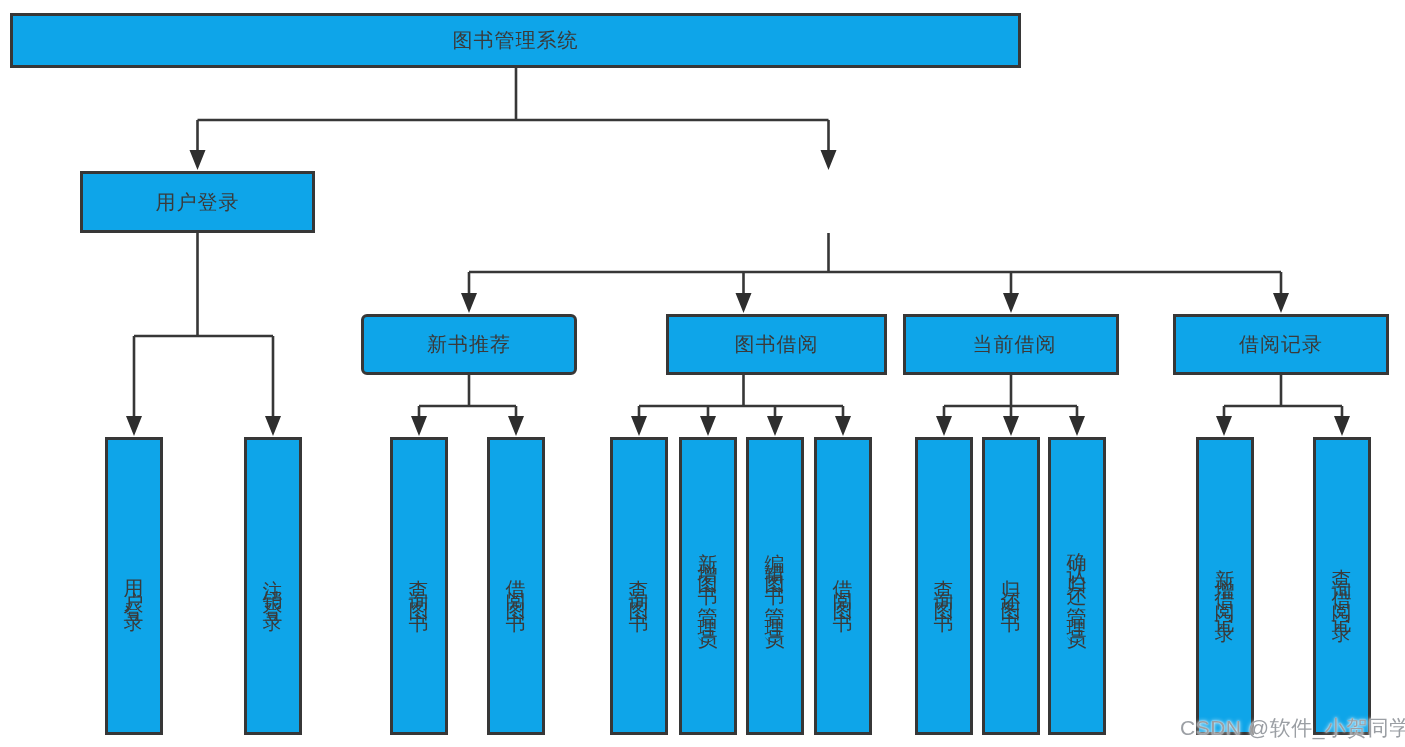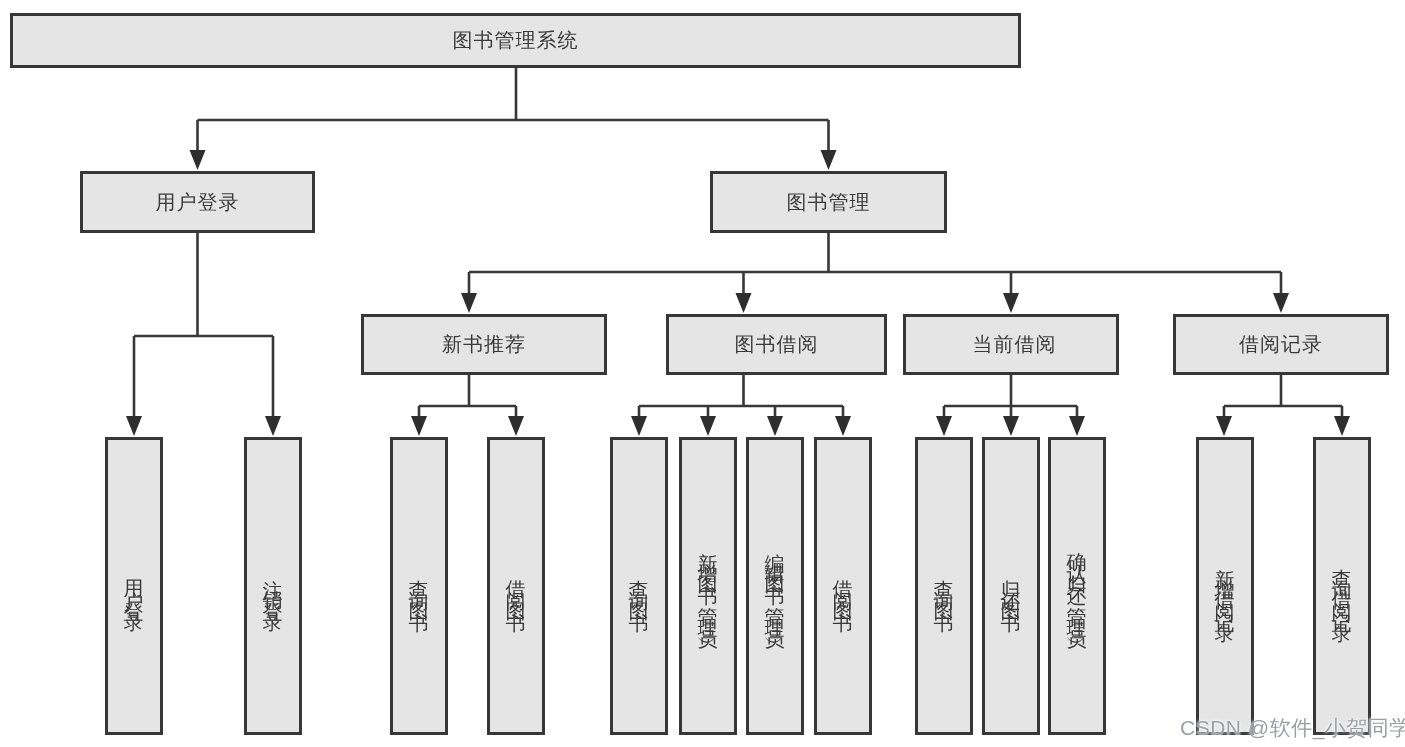--- a/index.html
+++ b/index.html
@@ -15,21 +15,21 @@
   .wires{
     position:absolute;
     left:0;top:0;
     width:1405px;height:747px;
     z-index:1;
   }
   .box{
     position:absolute;
     box-sizing:border-box;
     border:3px solid #373737;
-    background:#e5e5e5;
+    background:#0ea5e9;
     display:flex;
     align-items:center;
     justify-content:center;
     z-index:2;
   }
   .hlabel{
     font-size:20px;
     letter-spacing:1px;
     white-space:nowrap;
   }
@@ -79,25 +79,22 @@
          M1216,416 L1232,416 L1224,436 Z M1334,416 L1350,416 L1342,436 Z" fill="#2e2e2e" stroke="none"></path>
   </svg>
 
   <div class="box" style="left:10px;top:13px;width:1011px;height:55px;">
     <span class="hlabel">图书管理系统</span>
   </div>
 
   <div class="box" style="left:80px;top:171px;width:235px;height:62px;">
     <span class="hlabel">用户登录</span>
   </div>
-  <div class="box" style="left:710px;top:171px;width:237px;height:62px;">
-    <span class="hlabel">图书管理</span>
-  </div>
 
-  <div class="box" style="left:361px;top:314px;width:246px;height:61px;">
+  <div class="box" style="left:361px;top:314px;width:216px;height:61px;border-radius:6px;">
     <span class="hlabel">新书推荐</span>
   </div>
   <div class="box" style="left:633px;top:314px;width:221px;height:61px;margin-left:33px;">
     <span class="hlabel">图书借阅</span>
   </div>
   <div class="box" style="left:903px;top:314px;width:216px;height:61px;padding-left:7px;">
     <span class="hlabel">当前借阅</span>
   </div>
   <div class="box" style="left:1173px;top:314px;width:216px;height:61px;">
     <span class="hlabel">借阅记录</span>

